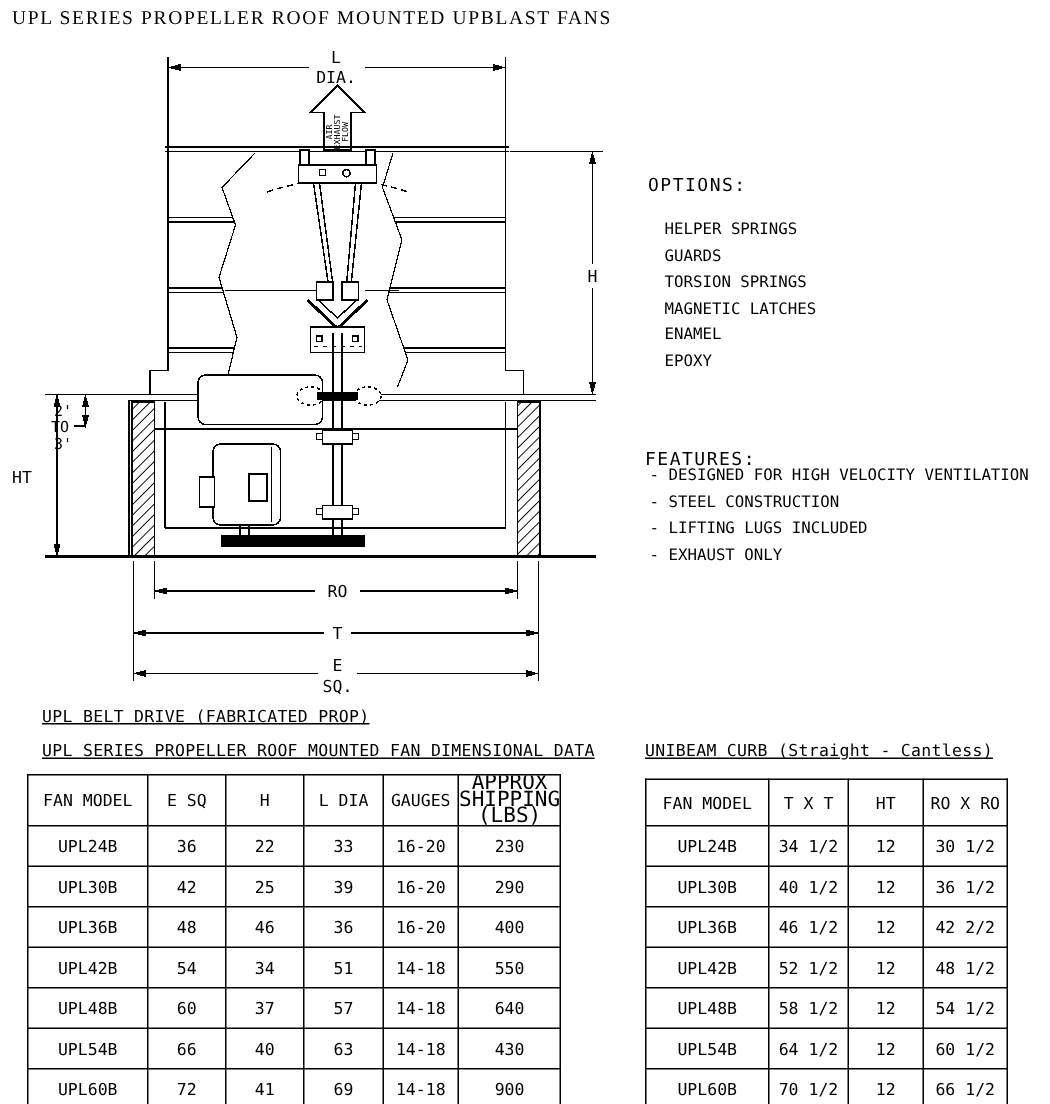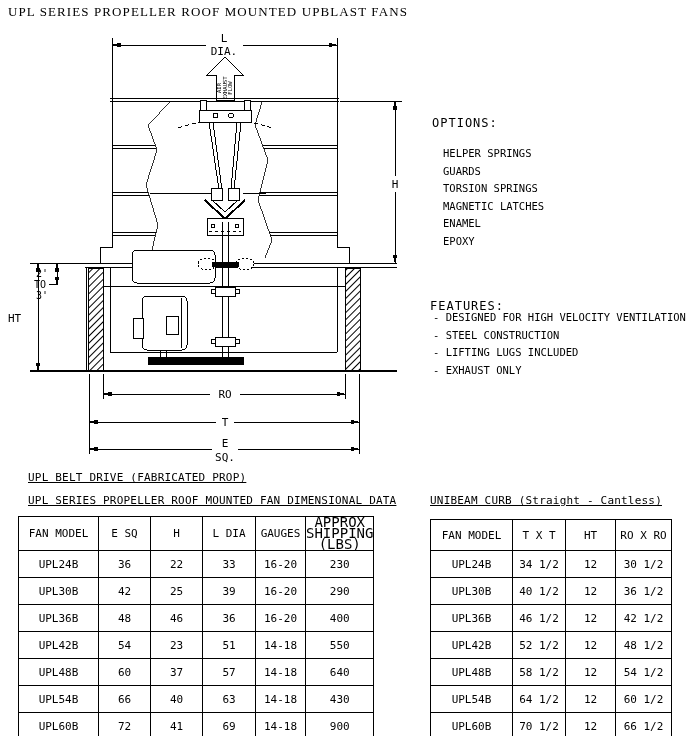--- a/index.html
+++ b/index.html
@@ -255,21 +255,21 @@
         <td>UPL36B</td>
         <td>48</td>
         <td>46</td>
         <td>36</td>
         <td>16-20</td>
         <td>400</td>
       </tr>
       <tr>
         <td>UPL42B</td>
         <td>54</td>
-        <td>23</td>
+        <td>34</td>
         <td>51</td>
         <td>14-18</td>
         <td>550</td>
       </tr>
       <tr>
         <td>UPL48B</td>
         <td>60</td>
         <td>37</td>
         <td>57</td>
         <td>14-18</td>
@@ -319,21 +319,21 @@
       <tr>
         <td>UPL30B</td>
         <td>40 1/2</td>
         <td>12</td>
         <td>36 1/2</td>
       </tr>
       <tr>
         <td>UPL36B</td>
         <td>46 1/2</td>
         <td>12</td>
-        <td>42 1/2</td>
+        <td>42 2/2</td>
       </tr>
       <tr>
         <td>UPL42B</td>
         <td>52 1/2</td>
         <td>12</td>
         <td>48 1/2</td>
       </tr>
       <tr>
         <td>UPL48B</td>
         <td>58 1/2</td>

